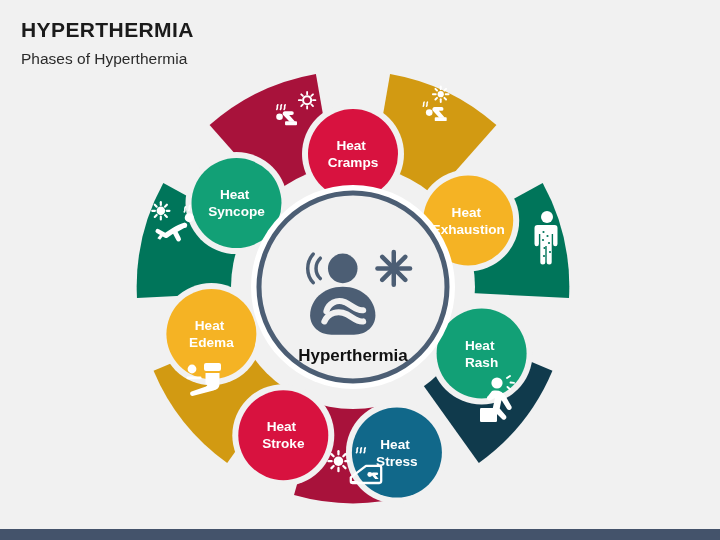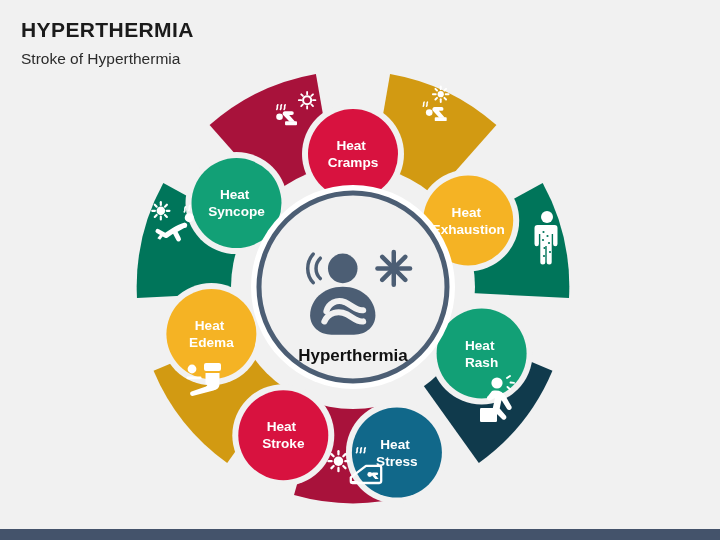--- a/index.html
+++ b/index.html
@@ -46,21 +46,21 @@
     position:absolute;left:0;bottom:0;width:720px;height:11px;
     background:#44536b;
   }
 </style>
 </head>
 <body style="background: rgb(241, 241, 241);">
 
 <div id="stage">
 
   <div class="title">HYPERTHERMIA</div>
-  <div class="subtitle">Stroke of Hyperthermia</div>
+  <div class="subtitle">Phases of Hyperthermia</div>
 
   <div class="diagram">
     <svg class="wheel" viewBox="0 0 450 440" xmlns="http://www.w3.org/2000/svg">
 
       <g>
 
         <path id="wedge-0" d="M 225 220 L 166.0 11.9 A 216 216 0 0 1 284.0 11.9 Z" transform="rotate(-25.7 225 220)" fill="#a8123b"></path>
 
         <path id="wedge-1" d="M 225 220 L 166.0 11.9 A 216 216 0 0 1 284.0 11.9 Z" transform="rotate(25.7 225 220)" fill="#d29a12"></path>
 

